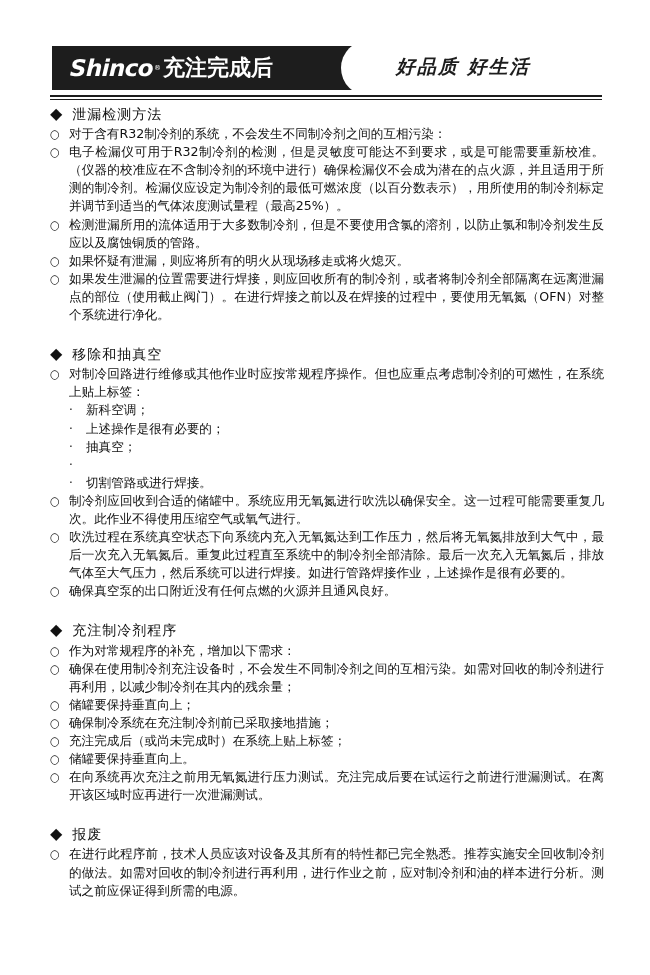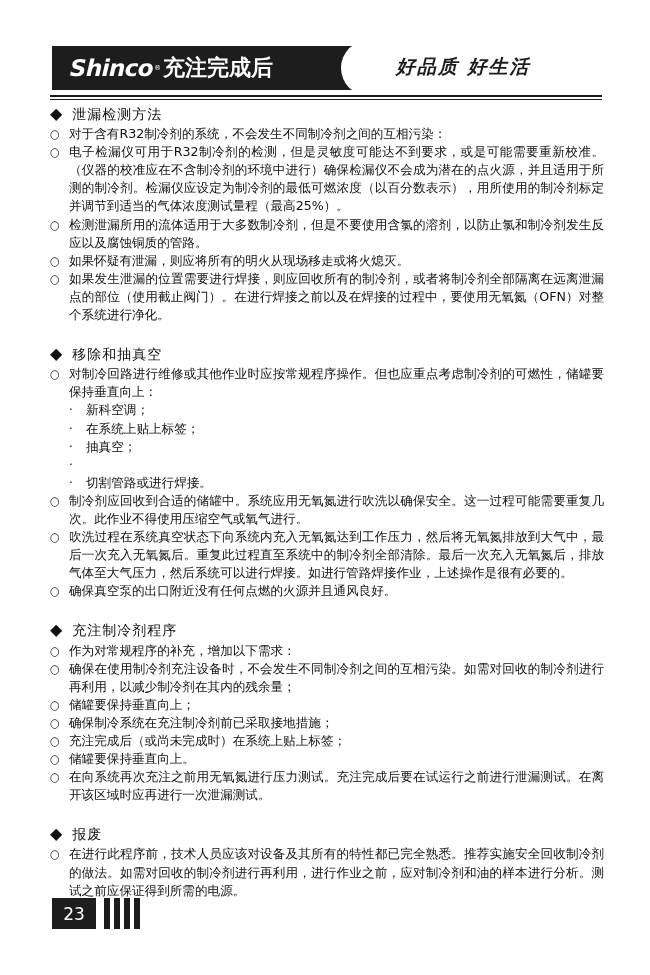--- a/index.html
+++ b/index.html
@@ -271,30 +271,30 @@
       </div>
       <div class="section">
         <div class="gap-sec"></div>
         <div class="sec-head">
           <span class="dia">◆</span>
           <span class="sec-title">移除和抽真空</span>
         </div>
         <ul class="items">
           <li class="item">
             <span class="marker">○</span>
-            <span class="txt">对制冷回路进行维修或其他作业时应按常规程序操作。但也应重点考虑制冷剂的可燃性，储罐要保持垂直向上：</span>
+            <span class="txt">对制冷回路进行维修或其他作业时应按常规程序操作。但也应重点考虑制冷剂的可燃性，在系统上贴上标签：</span>
           </li>
           <ul class="subitems">
             <li class="subitem">
               <span class="marker">·</span>
               <span class="txt">新科空调；</span>
             </li>
             <li class="subitem">
               <span class="marker">·</span>
-              <span class="txt">在系统上贴上标签；</span>
+              <span class="txt">上述操作是很有必要的；</span>
             </li>
             <li class="subitem">
               <span class="marker">·</span>
               <span class="txt">抽真空；</span>
             </li>
             <li class="subitem">
               <span class="marker">·</span>
             </li>
             <li class="subitem">
               <span class="marker">·</span>
@@ -360,23 +360,14 @@
         </div>
         <ul class="items">
           <li class="item">
             <span class="marker">○</span>
             <span class="txt">在进行此程序前，技术人员应该对设备及其所有的特性都已完全熟悉。推荐实施安全回收制冷剂的做法。如需对回收的制冷剂进行再利用，进行作业之前，应对制冷剂和油的样本进行分析。测试之前应保证得到所需的电源。</span>
           </li>
         </ul>
       </div>
     </div>
 
-  <div class="footer">
-    <div class="pagebox">23</div>
-    <div class="bars">
-      <i></i>
-      <i></i>
-      <i></i>
-      <i></i>
-    </div>
-  </div>
 
 </div>
 
 </body></html>

